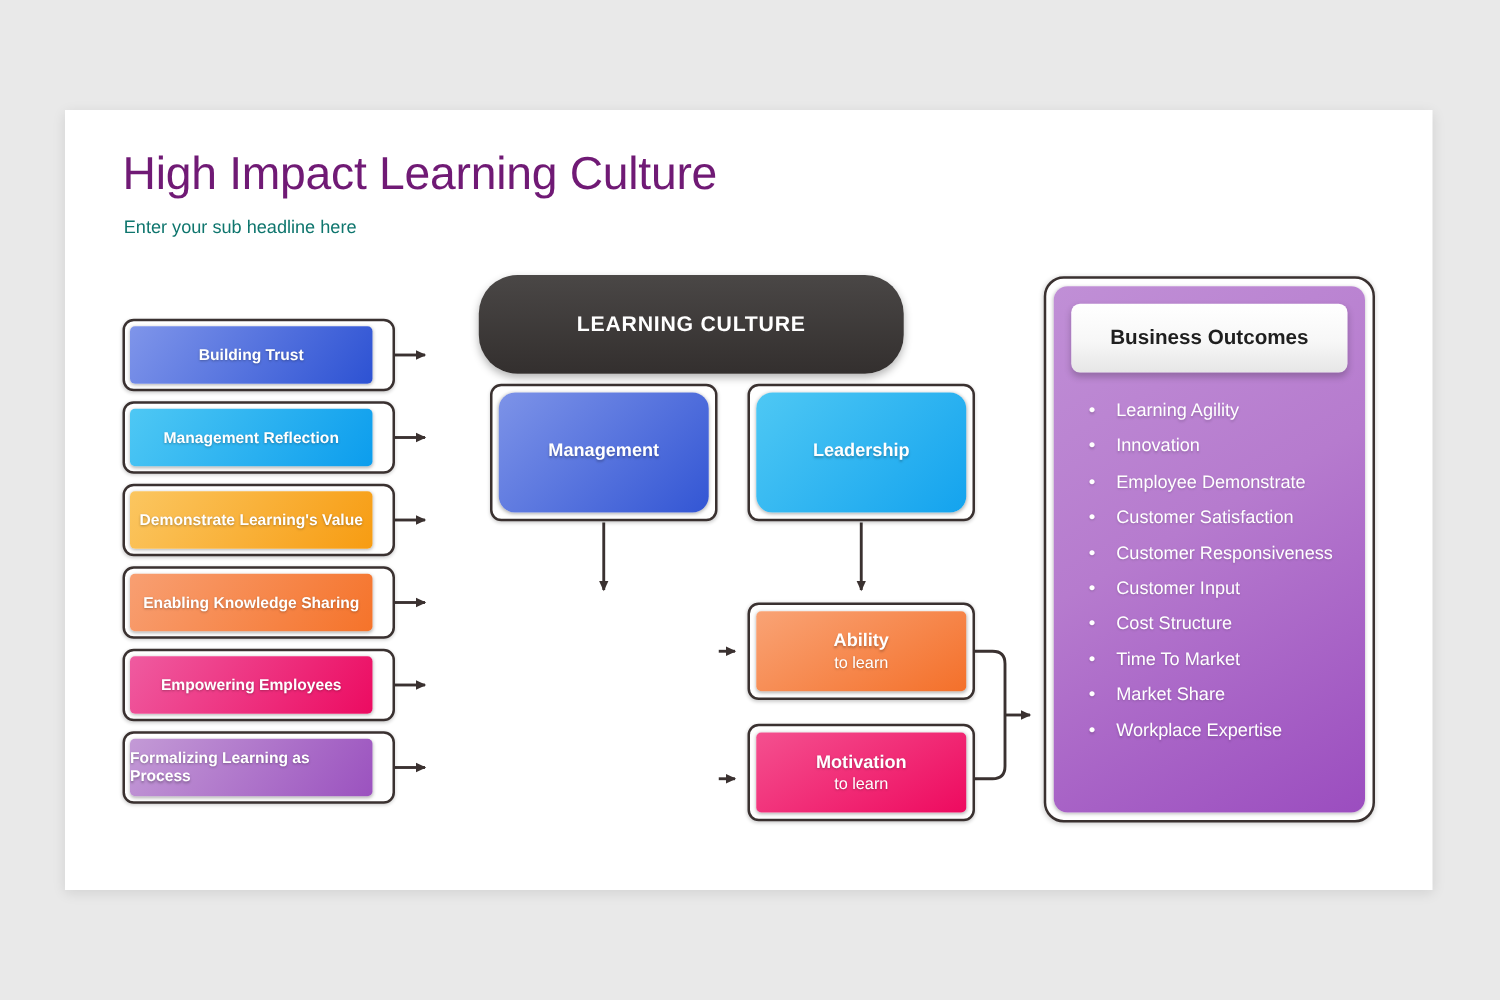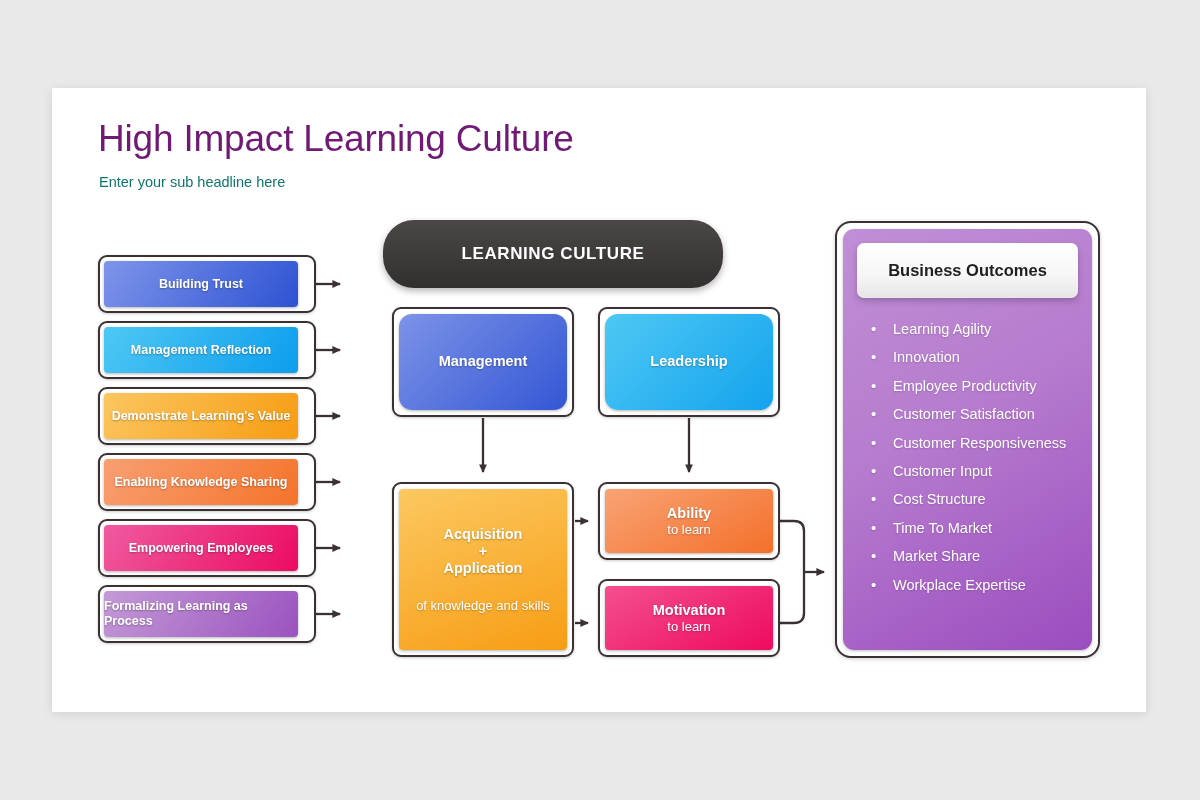--- a/index.html
+++ b/index.html
@@ -66,21 +66,21 @@
   
   .left-frame { left: 46px; width: 218px; height: 58px; }
   .left-fill  { left: 4px; top: 4px; right: 16px; bottom: 4px;
                 font-size: 12.5px; font-weight: bold;
                 text-shadow: 0 1px 2px rgba(0,0,0,0.30); }
 
   
   #pill {
     position: absolute;
     left: 331px; top: 132px;
-    width: 340px; height: 68px;
+    width: 340px; height: 79px;
     border-radius: 31px;
     background: linear-gradient(180deg, #4a4746 0%, #332f2e 100%);
     display: flex; align-items: center; justify-content: center;
     color: #fff; font-size: 17px; font-weight: bold; letter-spacing: 0.6px;
     box-shadow: 0 3px 7px rgba(0,0,0,0.30);
   }
 
   .mid-frame { top: 219px; width: 182px; height: 110px; }
   .mid-fill  { left: 5px; top: 5px; right: 5px; bottom: 5px;
                font-size: 14.5px; font-weight: bold;
@@ -230,28 +230,20 @@
       <span>Management</span>
     </div>
   </div>
 
   <div class="frame mid-frame" style="left:546px">
     <div class="fill mid-fill" style="background:linear-gradient(135deg,#4ec8f4 0%,#14a3ee 100%)">
       <span>Leadership</span>
     </div>
   </div>
 
-  <div class="frame" id="acq-frame">
-    <div class="fill" id="acq-fill" style="background:linear-gradient(160deg,#fcc860 0%,#f79d14 100%)">
-      <span class="big">Acquisition</span>
-      <span class="big">+</span>
-      <span class="big">Application</span>
-      <span class="sub">of knowledge and skills</span>
-    </div>
-  </div>
 
   <div class="frame am-frame" style="top:394px">
     <div class="fill am-fill" style="background:linear-gradient(150deg,#f9a375 0%,#f4702a 100%)">
       <span class="big">Ability</span>
       <span class="sub">to learn</span>
     </div>
   </div>
 
   <div class="frame am-frame" style="top:491px">
     <div class="fill am-fill" style="background:linear-gradient(150deg,#f4508f 0%,#ee0a5f 100%)">
@@ -261,21 +253,21 @@
   </div>
 
   <div id="bo-frame">
     <div id="bo-fill">
       <div id="bo-header">
         <span>Business Outcomes</span>
       </div>
       <ul id="bo-list">
         <li>Learning Agility</li>
         <li>Innovation</li>
-        <li>Employee Productivity</li>
+        <li>Employee Demonstrate</li>
         <li>Customer Satisfaction</li>
         <li>Customer Responsiveness</li>
         <li>Customer Input</li>
         <li>Cost Structure</li>
         <li>Time To Market</li>
         <li>Market Share</li>
         <li>Workplace Expertise</li>
       </ul>
     </div>
   </div>

